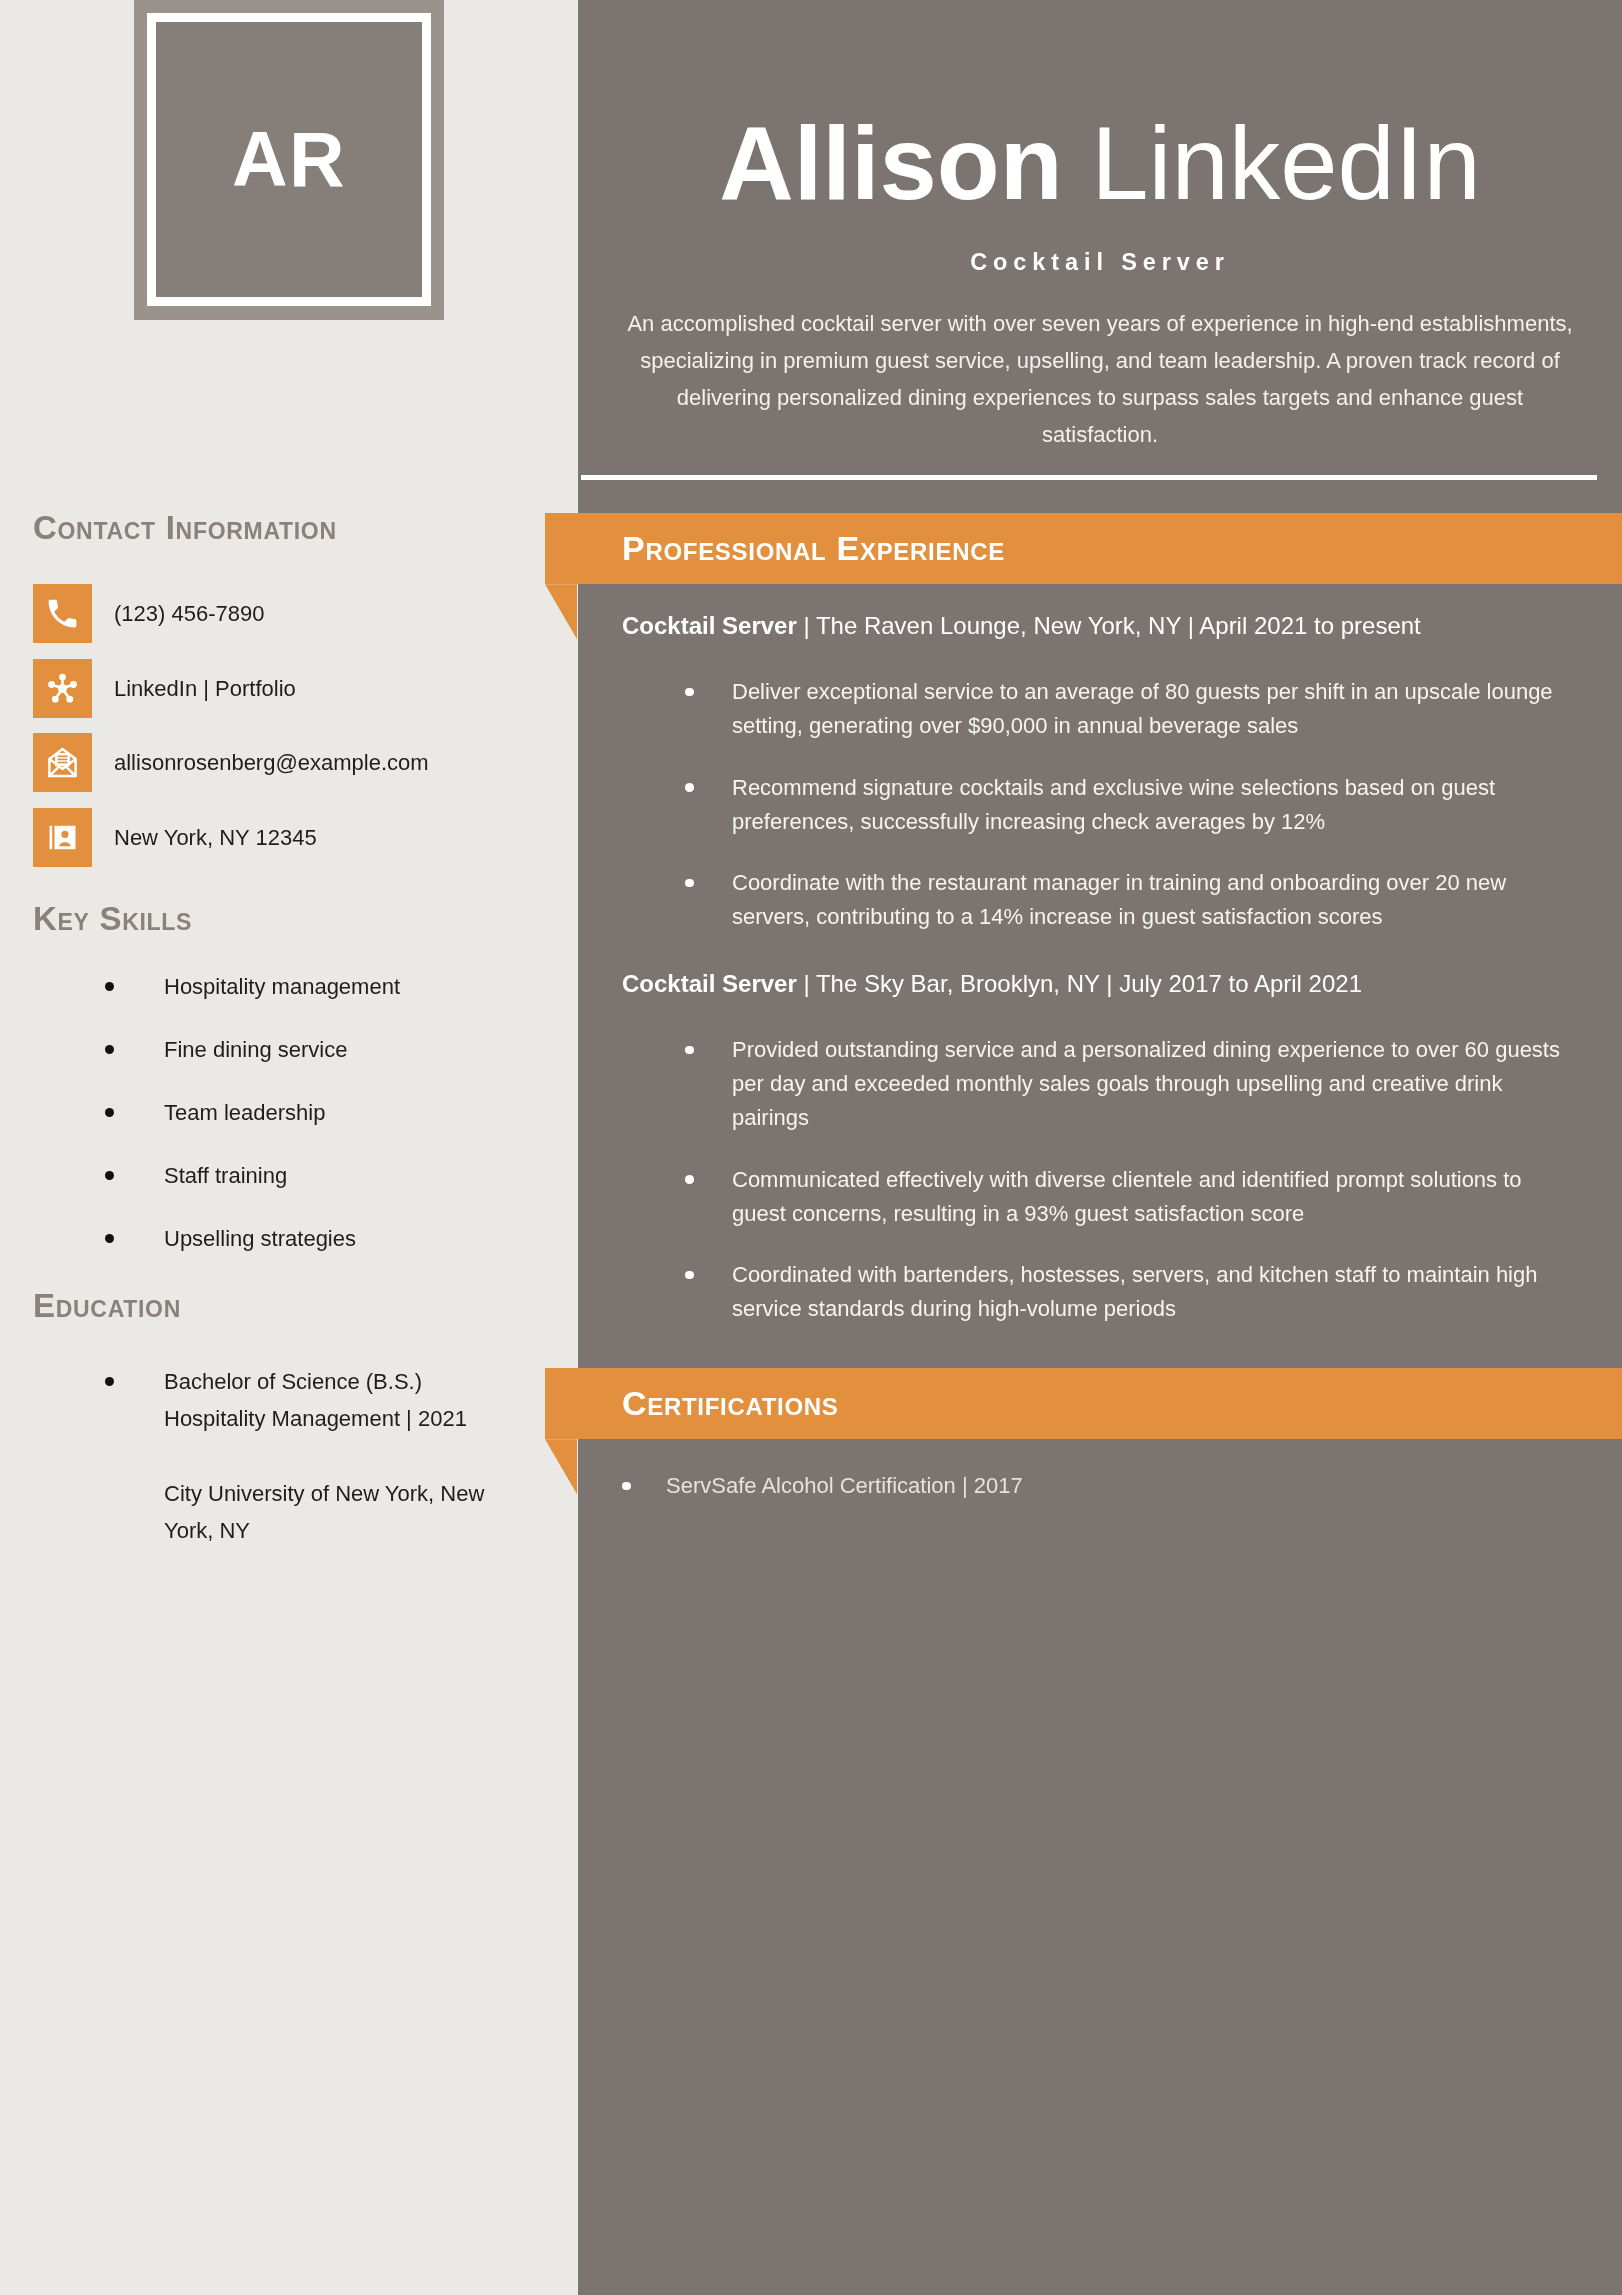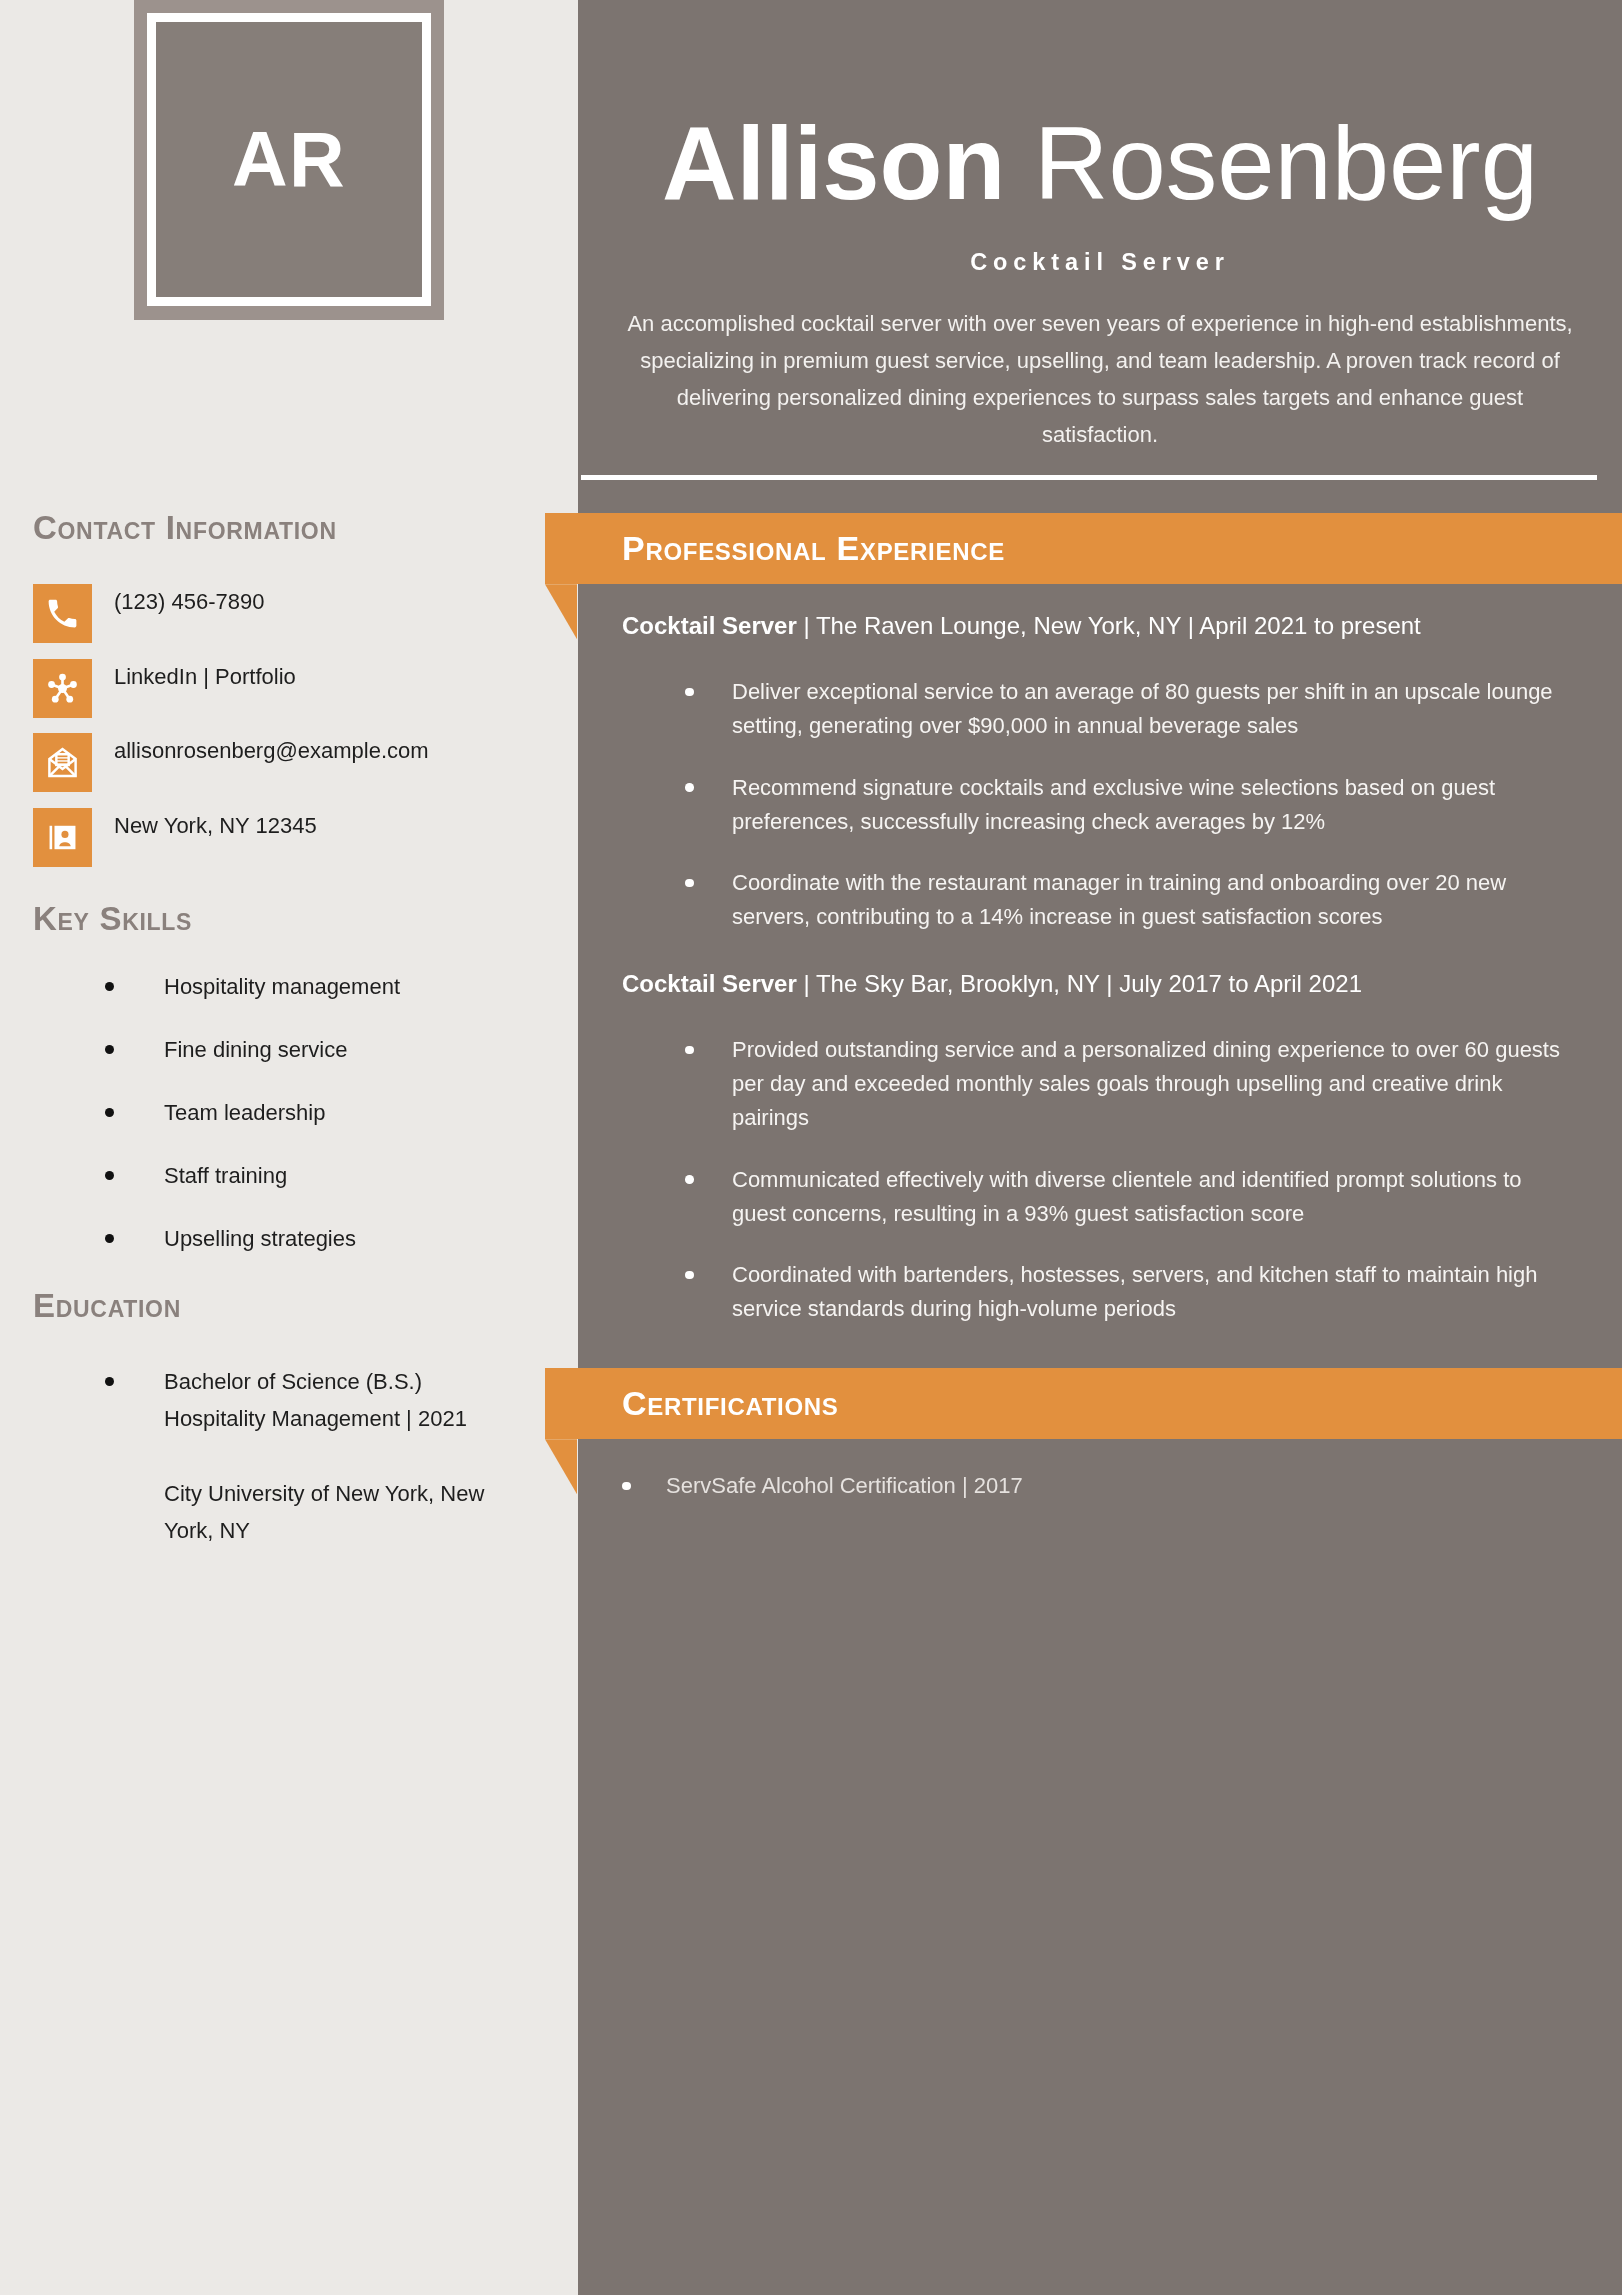--- a/index.html
+++ b/index.html
@@ -15,21 +15,21 @@
   .monogram-inner span{color:#ffffff; font-size:77px; font-weight:700; letter-spacing:1.3px;}
 
   .side-content{position:absolute; left:0; top:0; width:100%; box-sizing:border-box;
     padding:509px 60px 0 33px; color:#1E1E1E;}
   .side-heading{margin:0; font-size:33px; line-height:1.15; font-weight:700;
     font-variant:small-caps; letter-spacing:0.7px; color:#8A817D;}
   .side-heading.skills-h{margin-top:33px;}
   .side-heading.edu-h{margin-top:34px;}
 
   .contact-list{list-style:none; margin:37px 0 0 0; padding:0; display:flex; flex-direction:column; gap:15.7px;}
-  .contact-row{display:flex; align-items:flex-start;}
+  .contact-row{display:flex; align-items:center;}
   .icon-tile{flex:0 0 59px; width:59px; height:59px; background:#E2903E; display:flex;
     align-items:center; justify-content:center;}
   .icon-tile svg{width:37px; height:37px; display:block;}
   .contact-text{margin-left:22px; font-size:22px; line-height:35px; max-width:322px; overflow-wrap:anywhere;}
 
   .skills-list{list-style:none; margin:34px 0 0 0; padding:0;}
   .skills-list li{position:relative; padding-left:131px; font-size:22px; line-height:29px; margin-top:34px;}
   .skills-list li:first-child{margin-top:0;}
   .skills-list li::before{content:""; position:absolute; left:72px; top:9.8px; width:9.2px; height:9.2px;
     border-radius:50%; background:#111111;}
@@ -158,21 +158,21 @@
         <div class="edu-degree">Bachelor of Science (B.S.) Hospitality Management | 2021</div>
         <div class="edu-school">City University of New York, New York, NY</div>
       </div>
 
     </div>
   </aside>
 
   <main class="main">
 
     <div class="header-block">
-      <h1 class="person-name"><span class="first">Allison</span> <span class="last">Rosenberg</span></h1>
+      <h1 class="person-name"><span class="first">Allison</span> <span class="last">LinkedIn</span></h1>
       <div class="person-title">Cocktail Server</div>
       <p class="summary">An accomplished cocktail server with over seven years of experience in high-end establishments, specializing in premium guest service, upselling, and team leadership. A proven track record of delivering personalized dining experiences to surpass sales targets and enhance guest satisfaction.</p>
     </div>
 
     <div class="rule"></div>
 
     <div class="banner">
       <span class="banner-text">Professional Experience</span>
     </div>
 

